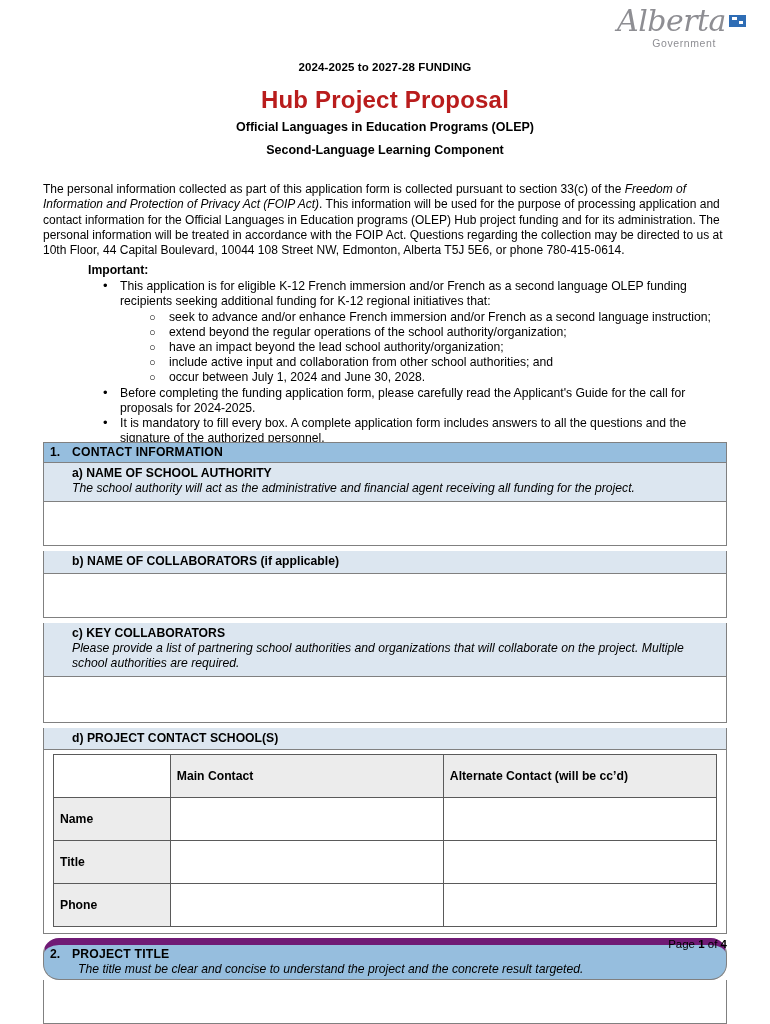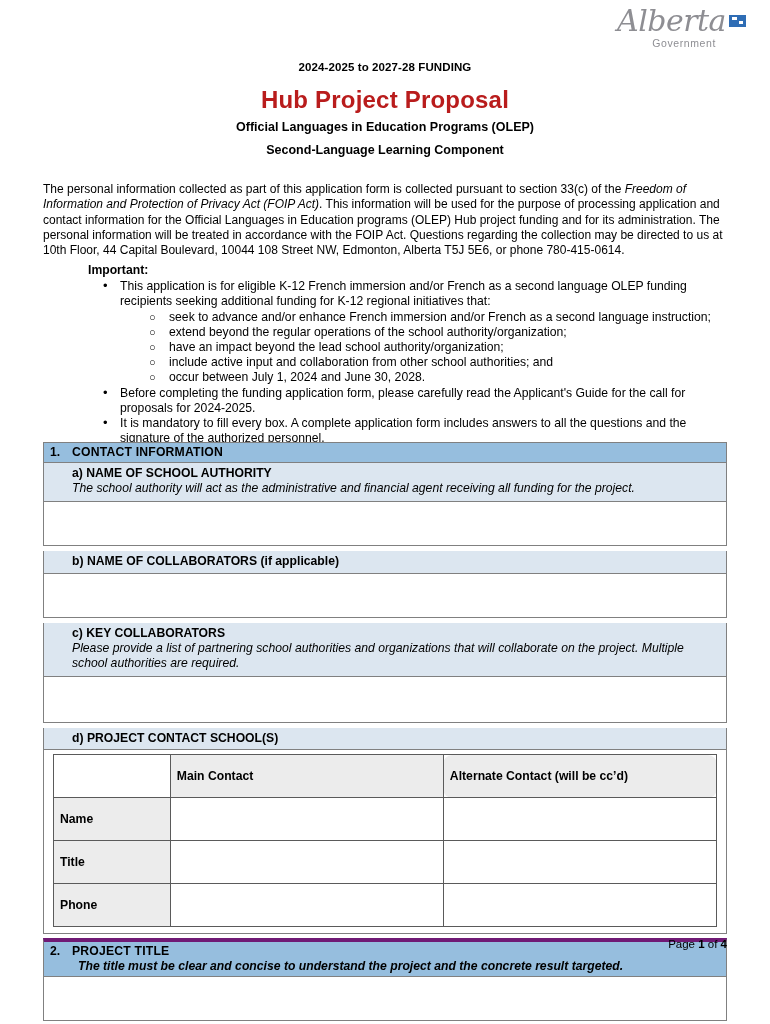--- a/index.html
+++ b/index.html
@@ -190,21 +190,21 @@
     line-height: 15px;
   }
   .sec-header .num {
     display: inline-block;
     width: 28px;
     padding-left: 6px;
   }
   .sec-header .sec-title { letter-spacing: 0.2px; }
   .sec-header .sec-desc {
     display: block;
-    font-weight: bold;
+    font-weight: normal;
     font-style: italic;
     font-size: 12.2px;
     padding-left: 34px;
     line-height: 15.3px;
   }
 
   .sub-block {
     background: #dce6f0;
     border: 1px solid #808080;
     border-top: none;
@@ -258,21 +258,21 @@
   table.contact td.lbl {
     background: #ececec;
     font-weight: bold;
     width: 112px;
   }
   table.contact td.blank-corner {
     background: #ffffff;
     width: 112px;
   }
   table.contact td.col-main { width: 262px; }
-  table.contact td.col-alt  { width: 262px; border-radius: 9px; }
+  table.contact td.col-alt  { width: 262px; }
 
   
   .footer {
     position: absolute;
     right: 43px;
     top: 938px;
     font-size: 11.5px;
   }
   .footer b { font-weight: bold; }
 </style>
@@ -369,21 +369,21 @@
           <td class="lbl">Phone</td>
           <td></td>
           <td></td>
         </tr>
       </tbody>
         </table>
     </div>
 
     <div class="spacer-row" style="height:4px;"></div>
 
-    <div class="sec-header" style="border-top:4px solid #701a75;">
+    <div class="sec-header" style="border-top:7px solid #701a75;border-radius:16px;">
       <span class="num">2.</span><span class="sec-title">PROJECT TITLE</span>
       <span class="sec-desc">The title must be clear and concise to understand the project and the concrete result targeted.</span>
     </div>
     <div class="answer-box"></div>
 
   </div>
 
   <div class="footer"><span>Page </span><b>1</b><span> of </span><b>4</b></div>
 
 </div>

